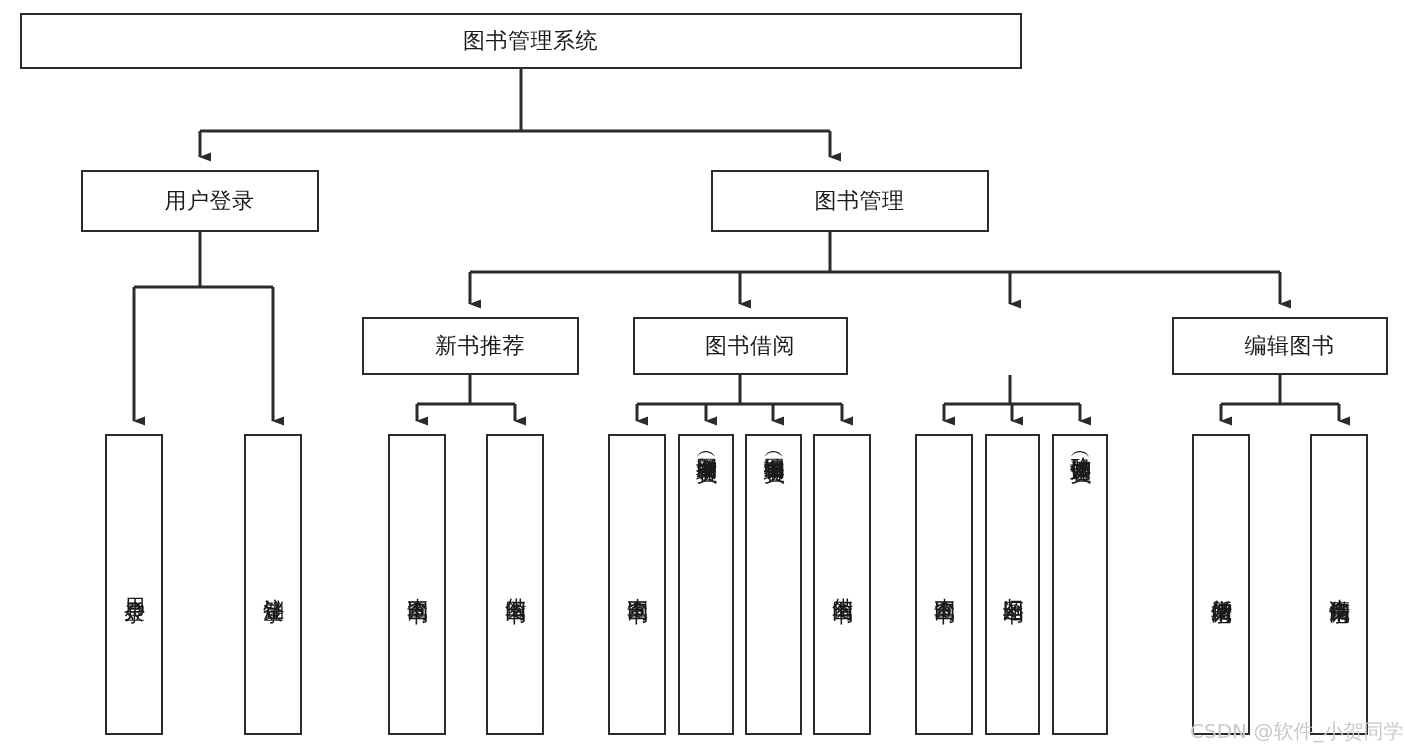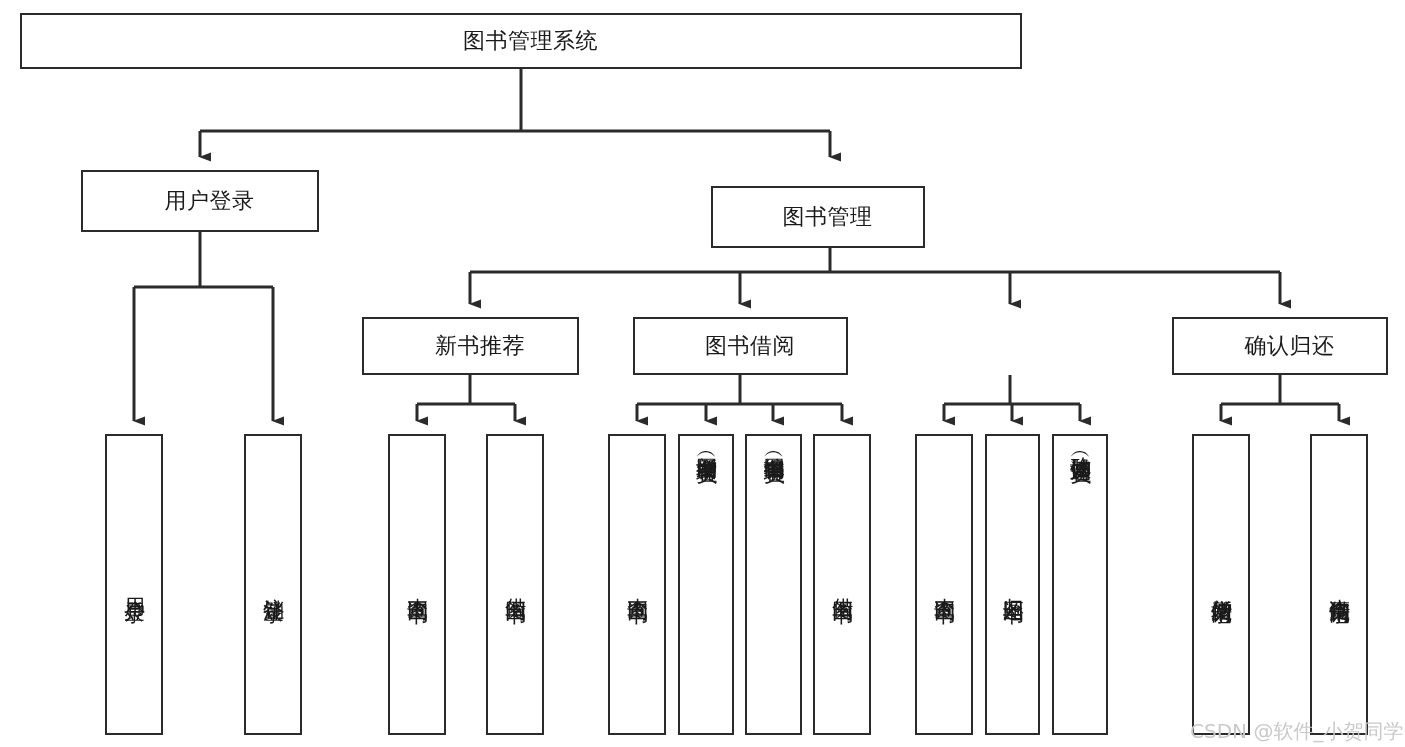--- a/index.html
+++ b/index.html
@@ -136,32 +136,32 @@
     </g>
   </svg>
 
   <div class="node root h" id="node-root" style="left: 20px; top: 13px; width: 1002px; height: 56px;">
     <span class="lbl">图书管理系统</span>
   </div>
 
   <div class="node h" style="left: 81px; top: 170px; width: 238px; height: 62px;">
     <span class="lbl">用户登录</span>
   </div>
-  <div class="node h" style="left: 711px; top: 170px; width: 214px; height: 62px; margin-top: 16px;">
+  <div class="node h" style="left: 711px; top: 170px; width: 278px; height: 62px;">
     <span class="lbl">图书管理</span>
   </div>
 
   <div class="node h" style="left: 633px; top: 317px; width: 215px; height: 58px;">
     <span class="lbl">图书借阅</span>
   </div>
   <div class="node h" style="left: 362px; top: 317px; width: 217px; height: 58px;">
     <span class="lbl">新书推荐</span>
   </div>
   <div class="node h" style="left: 1172px; top: 317px; width: 216px; height: 58px;">
-    <span class="lbl">确认归还</span>
+    <span class="lbl">编辑图书</span>
   </div>
 
   <div class="node v" style="left: 105px; top: 434px; width: 58px; height: 301px;">
     <span class="lbl">用户登录</span>
   </div>
   <div class="node v" style="left: 244px; top: 434px; width: 58px; height: 301px;">
     <span class="lbl">注销登录</span>
   </div>
   <div class="node v" style="left: 388px; top: 434px; width: 58px; height: 301px;">
     <span class="lbl">查询图书</span>

